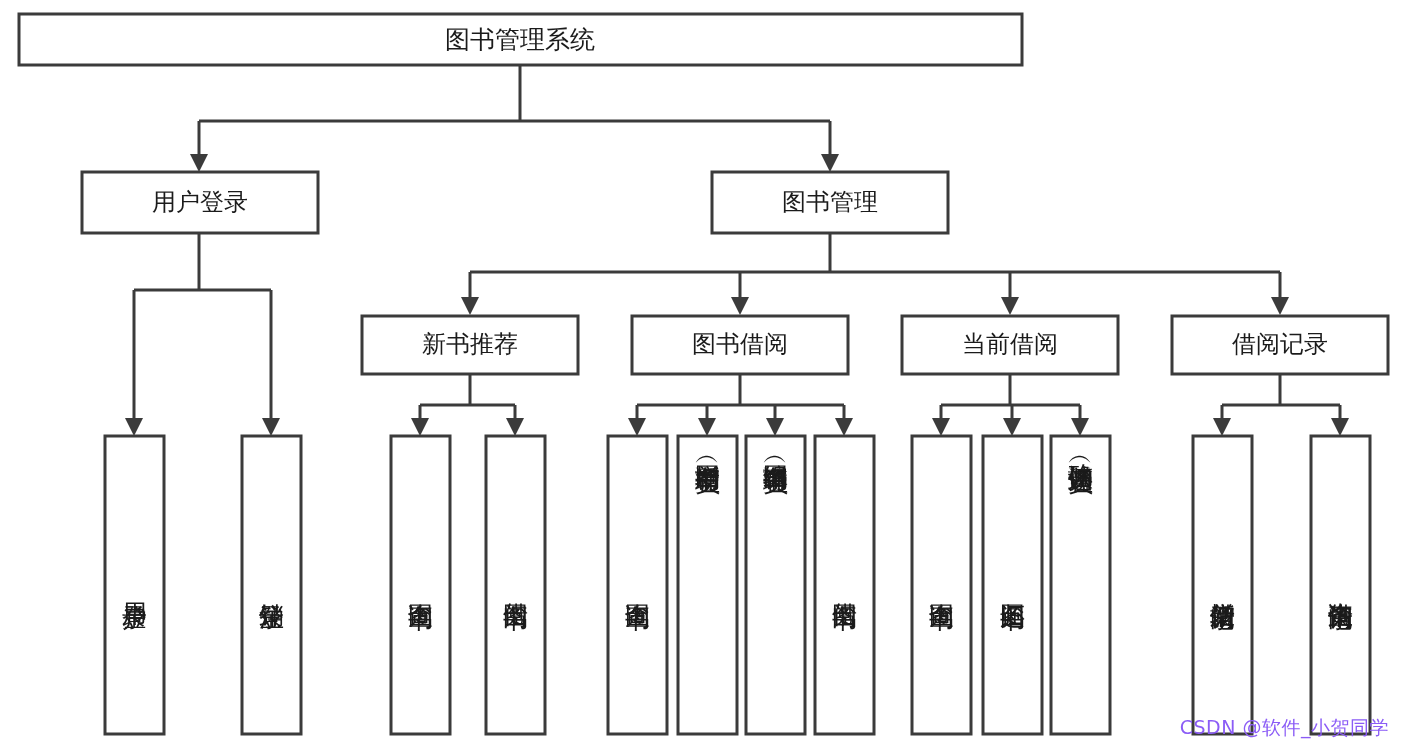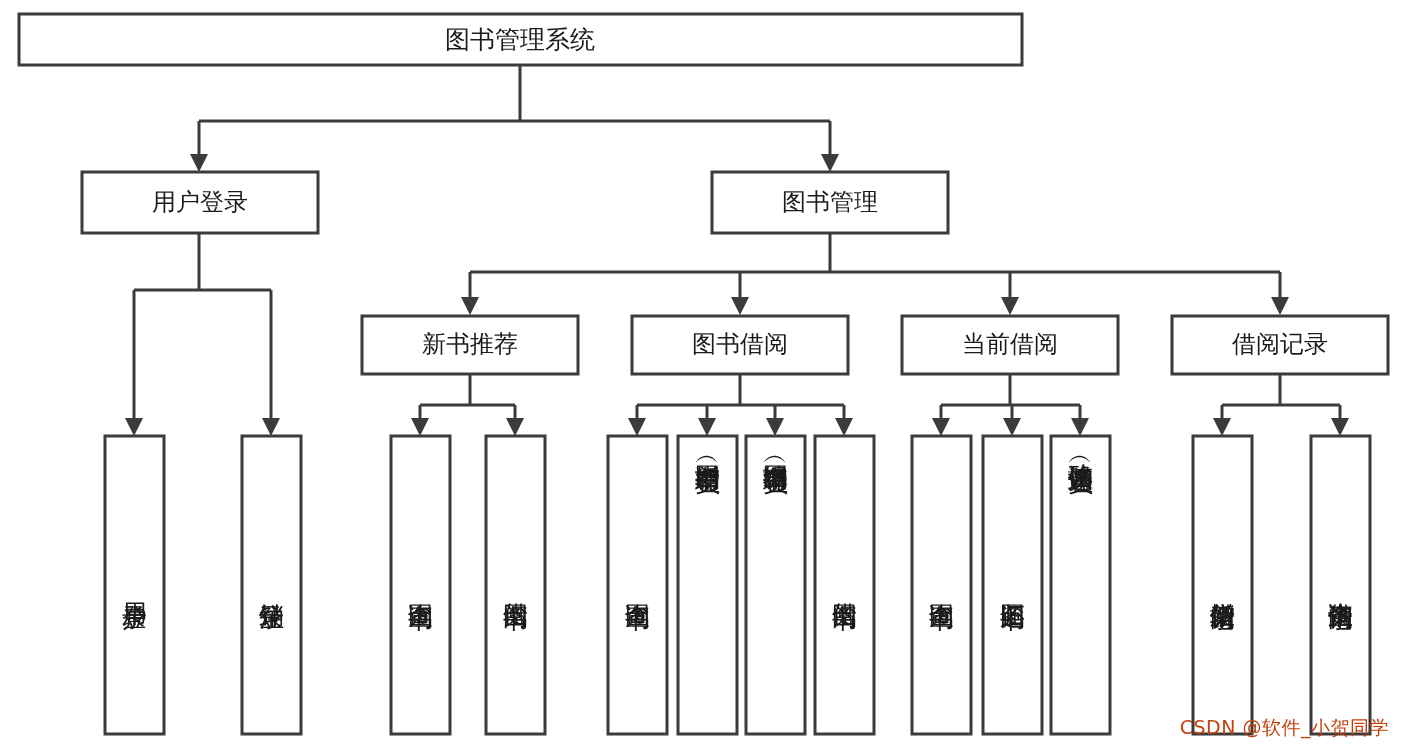--- a/index.html
+++ b/index.html
@@ -65,21 +65,21 @@
     color: #1b1b1b;
     letter-spacing: 1px;
     white-space: nowrap;
   }
   .watermark {
     position: absolute;
     right: 12px;
     bottom: 6px;
     font-family: "DejaVu Sans", "Liberation Sans", sans-serif;
     font-size: 19px;
-    color: #c2410c;
+    color: #8b5cf6;
     white-space: nowrap;
     letter-spacing: 0.5px;
   }
 </style>
 </head>
 <body>
 
 <div id="diagram-root">
 
   <svg class="diagram" viewBox="0 0 1405 747" xmlns="http://www.w3.org/2000/svg">

